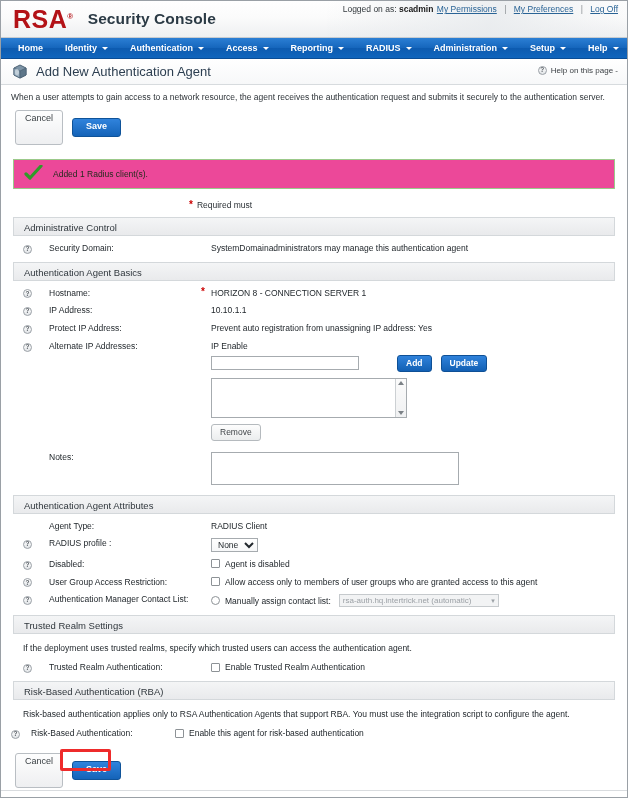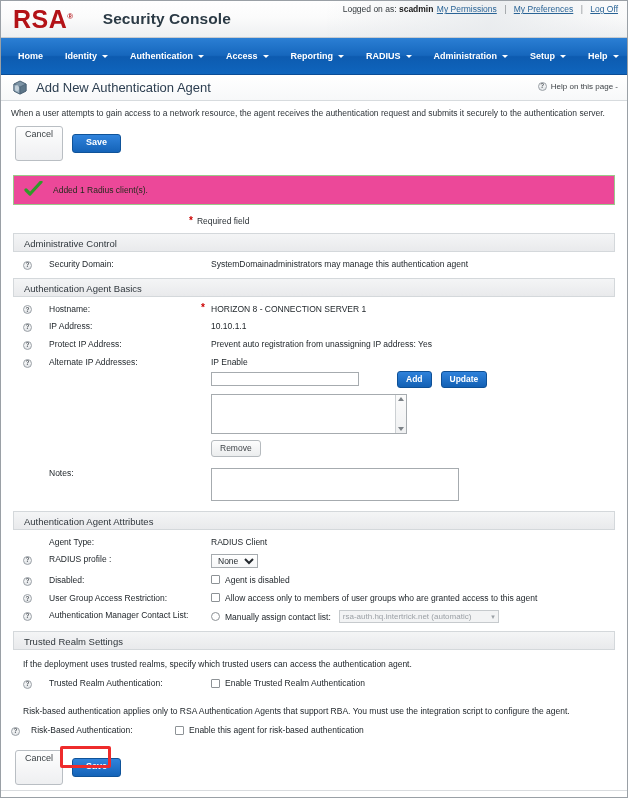--- a/index.html
+++ b/index.html
@@ -19,21 +19,20 @@
   }
 
   
   .banner {
     position: relative;
     height: 37px;
     background: linear-gradient(180deg,#ffffff 0%,#fbfbfb 45%,#eef0f1 100%);
     border-bottom: 1px solid #c8ccd0;
     display: flex;
     align-items: center;
-    gap: 15px;
   }
   .banner:after{
     content:"";position:absolute;right:0;top:0;width:300px;height:100%;
     background:linear-gradient(115deg,rgba(255,255,255,0) 0%,rgba(230,233,236,.75) 55%,rgba(255,255,255,0) 100%);
     pointer-events:none;
   }
   .rsa-logo {
     margin-left: 12px;
     font-family: "Liberation Sans", sans-serif;
     font-size: 25px;
@@ -64,21 +63,21 @@
   .logon-area .user { font-weight: 700; color:#1a1a1a; }
   .logon-area a {
     color: #2a6496;
     text-decoration: underline;
     margin: 0 1px;
   }
   .logon-area .sep { color: #8a8f93; margin: 0 4px; }
 
   
   .navbar {
-    height: 37px;
+    height: 21px;
     background: linear-gradient(180deg,#2b7fd4 0%,#1667bd 48%,#0d5bb0 52%,#0f65bd 100%);
     border-bottom: 1px solid #0a4d96;
     display: flex;
     align-items: center;
     padding-left: 6px;
   }
   .nav-item {
     display: flex; align-items: center;
     color: #ffffff;
     font-size: 9px;
@@ -419,21 +418,21 @@
   </div>
 
   <div class="success-box">
     <svg class="check-mark" viewBox="0 0 19 17">
       <path d="M2 9 L6 13 L17 1" stroke="#2f9b28" stroke-width="3.2" fill="none" stroke-linecap="round" stroke-linejoin="round"></path>
     </svg>
     <span class="success-text">Added 1 Radius client(s).</span>
   </div>
 
   <div class="required-row">
-    <span class="req-star">*</span><span>Required field</span>
+    <span class="req-star">*</span><span>Required must</span>
   </div>
 
   <div class="section-head">Administrative Control</div>
   <div class="field-row">
     <div class="fr-icon"><span class="q-icon">?</span></div>
     <div class="fr-label">Security Domain:</div>
     <div class="fr-star"></div>
     <div class="fr-value">SystemDomainadministrators may manage this authentication agent</div>
   </div>
   <div class="spacer"></div>
@@ -555,20 +554,21 @@
     <div class="fr-icon"><span class="q-icon">?</span></div>
     <div class="fr-label">Trusted Realm Authentication:</div>
     <div class="fr-star"></div>
     <div class="fr-value opt-line">
       <i class="cb"></i>
       <span>Enable Trusted Realm Authentication</span>
     </div>
   </div>
   <div class="spacer"></div>
 
+  <div class="section-head">Risk-Based Authentication (RBA)</div>
   <div class="sect-note">Risk-based authentication applies only to RSA Authentication Agents that support RBA. You must use the integration script to configure the agent.</div>
   <div class="field-row">
     <div class="fr-icon" style="flex:0 0 30px;padding-left:10px;"><span class="q-icon">?</span></div>
     <div class="fr-label" style="flex:0 0 134px;">Risk-Based Authentication:</div>
     <div class="fr-star"></div>
     <div class="fr-value opt-line">
       <i class="cb"></i>
       <span>Enable this agent for risk-based authentication</span>
     </div>
   </div>

